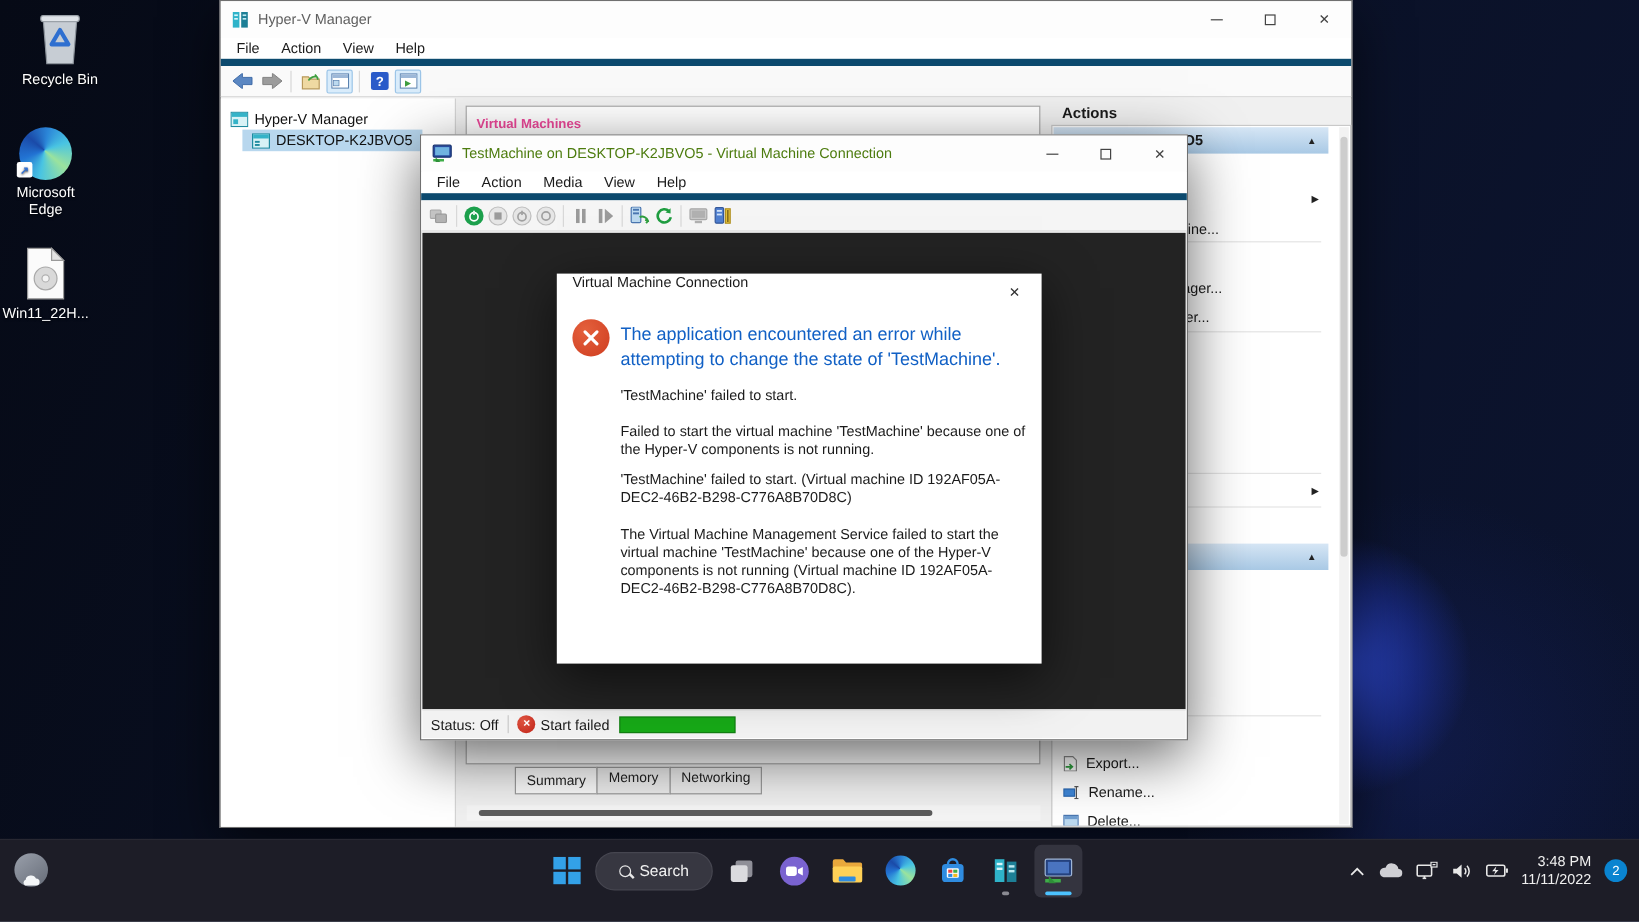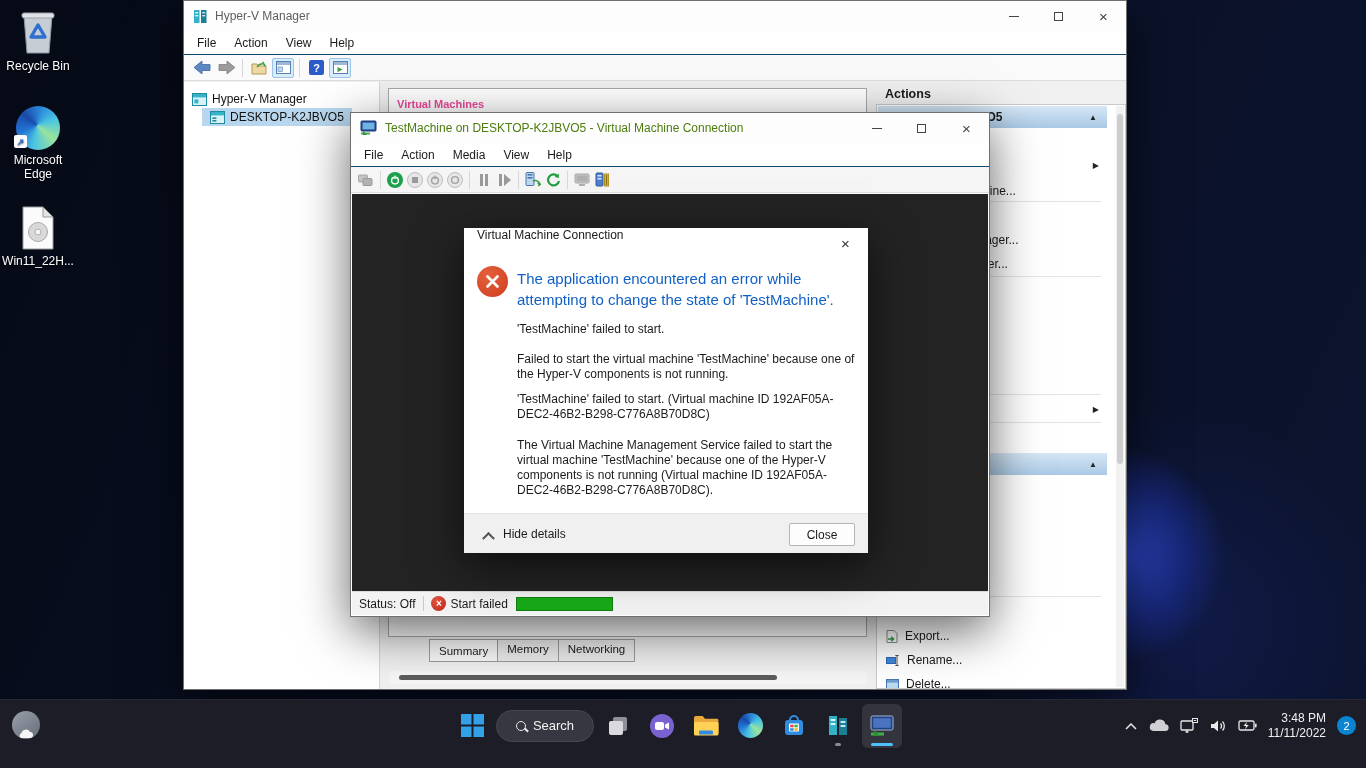--- a/index.html
+++ b/index.html
@@ -26,21 +26,21 @@
   
   .win { background:#f0f0f0; border:1px solid #707070; box-shadow:0 14px 46px rgba(0,0,0,.6); }
   .titlebar { height:30px; background:#fdfdfd; display:flex; align-items:center; }
   .titlebar .t-icon { margin:0 7px 0 9px; display:flex; }
   .titlebar .t-text { font-size:12px; color:#5f5f5f; white-space:nowrap; }
   .capbtns { margin-left:auto; display:flex; height:100%; }
   .capbtn { width:45px; height:100%; display:flex; align-items:center; justify-content:center; color:#444; }
   .glyph-min { width:10px; height:1px; background:#444; display:block; }
   .glyph-max { width:9px; height:9px; border:1px solid #444; display:block; }
   .glyph-close { font-size:15px; line-height:1; }
-  .menubar { height:24px; background:#fff; display:flex; align-items:center; padding-left:4px; border-bottom:1px solid #0c4a6e; }
+  .menubar { height:24px; background:#fff; display:flex; align-items:center; padding-left:4px; border-bottom:6px solid #0c4a6e; }
   .menubar span { font-size:12px; color:#1b1b1b; padding:3px 9px; }
   .toolbar { display:flex; align-items:center; background:#fafafa; border-bottom:1px solid #dcdcdc; }
   .tsep { width:1px; height:18px; background:#d8d8d8; margin:0 4px; }
 
   
   #hv-win { left:183px; top:0; width:944px; height:690px; }
   #hv-toolbar { height:26px; padding-left:6px; }
   .hv-tbi { width:22px; height:20px; display:flex; align-items:center; justify-content:center; margin:0 1px; }
   .hv-tbi.boxed { background:#d9ecfb; border:1px solid #9cc5e8; border-radius:2px; }
   #hv-content { left:0; top:81px; right:0; bottom:0; display:flex; }
@@ -118,21 +118,21 @@
   #tb-badge { width:19px; height:19px; border-radius:50%; background:#0a84d0; color:#fff; font-size:11px;
     display:flex; align-items:center; justify-content:center; }
 
   .z1{z-index:1}.z2{z-index:10}
 </style>
 </head>
 <body>
 
 <div id="wallpaper" class="abs"></div>
 
-<div class="dicon abs" style="left:0;top:8px">
+<div class="dicon abs" style="left:12px;top:8px">
   <div class="img">
     <svg width="44" height="46" viewBox="0 0 44 46">
       <path d="M8 6 L36 6 L33 43 L11 43 Z" fill="#c7cdd4" stroke="#8d949c"></path>
       <rect x="6" y="3" width="32" height="5" rx="2" fill="#dfe3e8" stroke="#9aa1a8"></rect>
       <path d="M22 15 L29 27 L15 27 Z" fill="none" stroke="#2e6fd0" stroke-width="3.4" stroke-linejoin="round"></path>
     </svg>
   </div>
   <div>Recycle Bin</div>
 </div>
 
@@ -467,25 +467,20 @@
     <div id="dlg-erricon">
       <svg width="15" height="15" viewBox="0 0 15 15">
           <path d="M2.5 2.5 L12.5 12.5 M12.5 2.5 L2.5 12.5" stroke="#fff" stroke-width="2.6" stroke-linecap="round"></path>
         </svg>
     </div>
     <div id="dlg-heading">The application encountered an error while attempting to change the state of 'TestMachine'.</div>
     <div class="dlg-p" style="top:64px">'TestMachine' failed to start.</div>
     <div class="dlg-p" style="top:94px">Failed to start the virtual machine 'TestMachine' because one of the Hyper-V components is not running.</div>
     <div class="dlg-p" style="top:134px">'TestMachine' failed to start. (Virtual machine ID 192AF05A-DEC2-46B2-B298-C776A8B70D8C)</div>
     <div class="dlg-p" style="top:180px">The Virtual Machine Management Service failed to start the virtual machine 'TestMachine' because one of the Hyper-V components is not running (Virtual machine ID 192AF05A-DEC2-46B2-B298-C776A8B70D8C).</div>
-  </div>
-  <div id="dlg-footer">
-    <span id="dlg-chev"></span>
-    <span>Hide details</span>
-    <span id="dlg-closebtn">Close</span>
   </div>
 </div>
 
 <div id="taskbar" class="abs">
   <div id="tb-widgets">
     <svg width="16" height="12" viewBox="0 0 16 12">
         <path d="M3 11 h9 a3 3 0 0 0 0-6 a4.5 4 0 0 0-8.6 1.2 A2.6 2.6 0 0 0 3 11 Z" fill="#f4f6f8"></path>
       </svg>
   </div>
 

